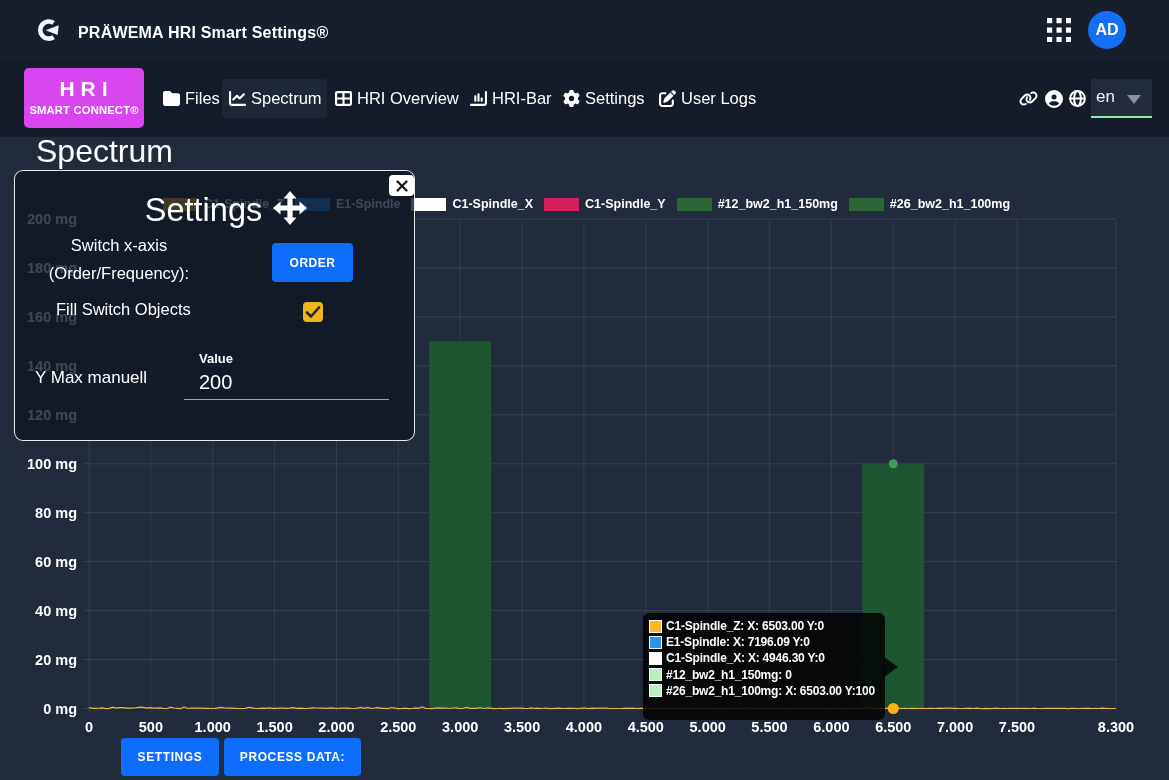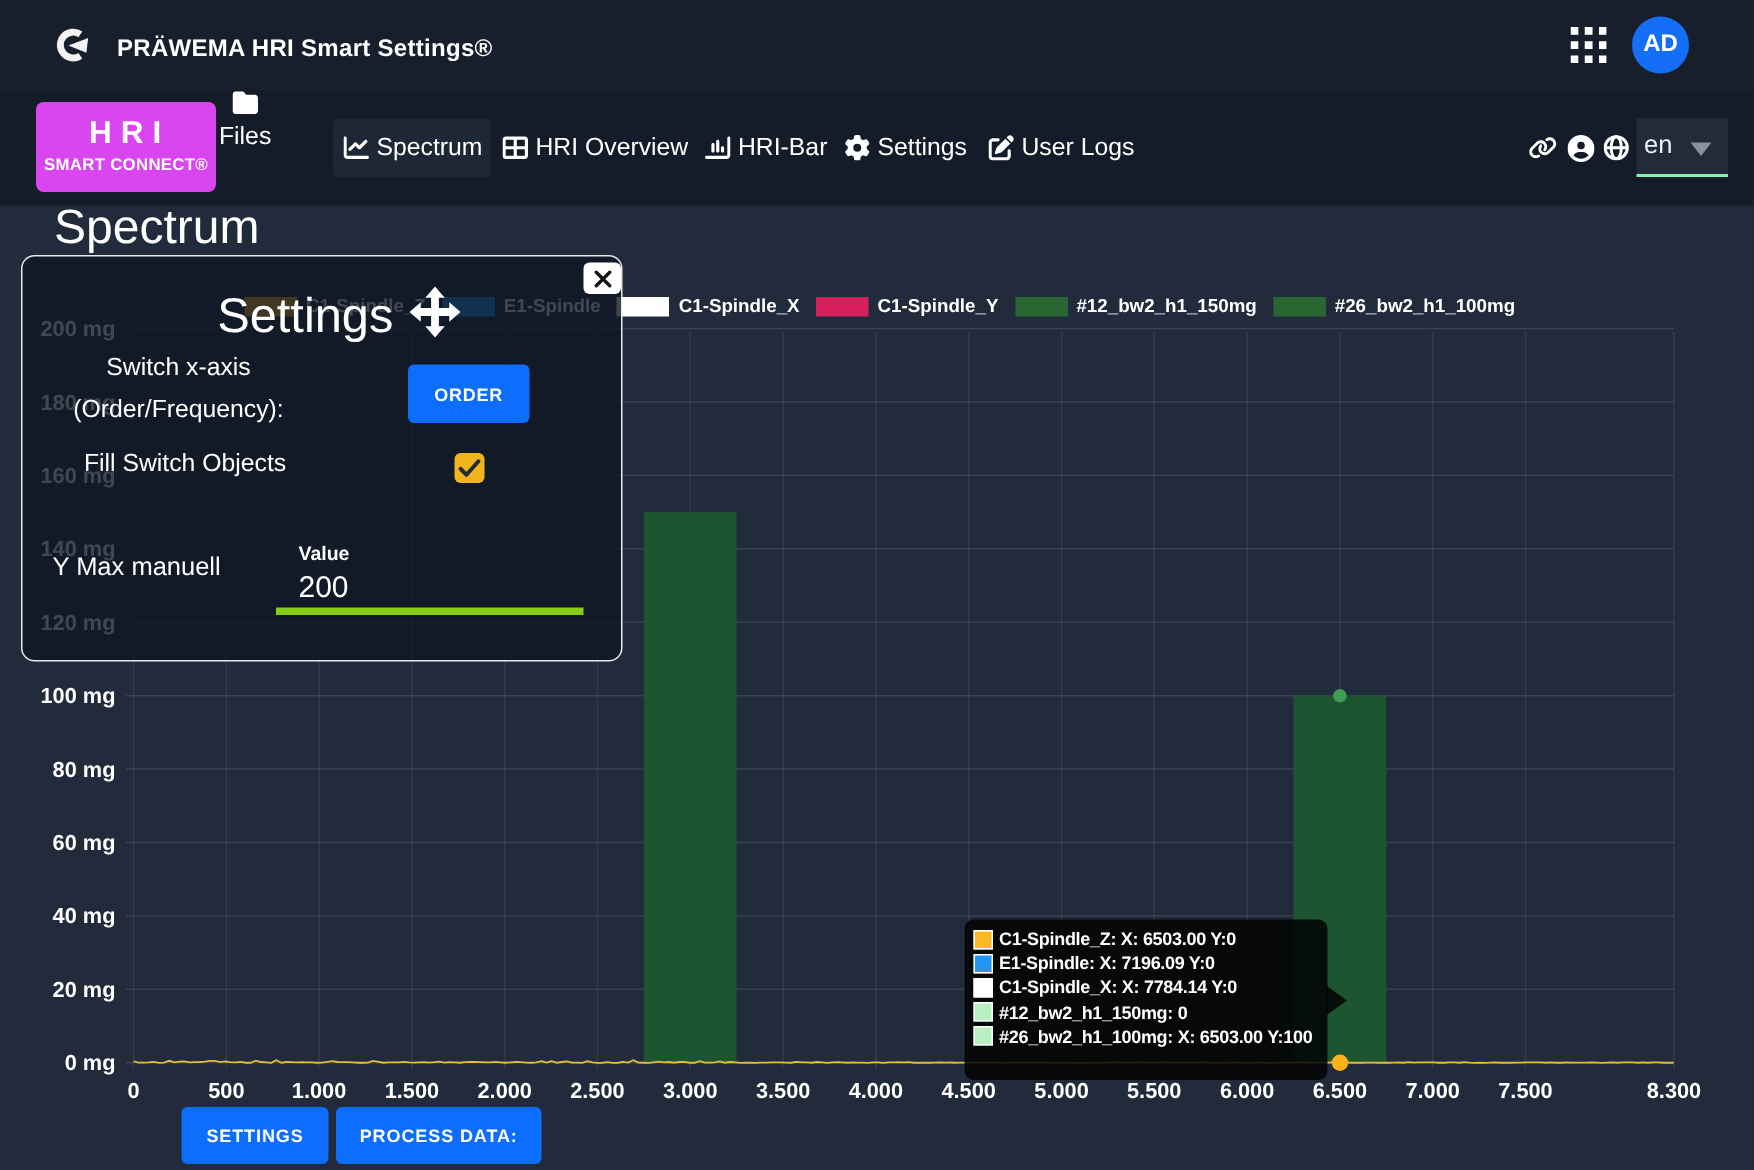--- a/index.html
+++ b/index.html
@@ -38,21 +38,21 @@
 #tooltip .tx{font-size:12px;font-weight:bold;color:#fff;white-space:nowrap;letter-spacing:-0.2px;}
 #tooltip .arrow{position:absolute;left:241px;top:44px;width:0;height:0;border-top:10px solid transparent;border-bottom:10px solid transparent;border-left:14px solid rgba(2,2,2,0.86);}
 
 #modal{position:absolute;left:14px;top:170px;width:401px;height:271px;background:rgba(14,21,35,0.79);border:1px solid rgba(255,255,255,0.9);border-radius:9px;}
 #mclose{position:absolute;left:374px;top:4px;width:25px;height:21px;background:#fff;border-radius:4px;color:#111;display:flex;align-items:center;justify-content:center;}
 #mtitle{position:absolute;left:22px;top:20px;width:379px;text-align:center;font-size:32.5px;font-weight:400;color:#fff;}
 #mtitle svg{vertical-align:-4px;margin-left:10px;}
 .mlabel{position:absolute;color:#fff;font-size:16.5px;}
 #morder{left:257px;top:72px;width:81px;height:39px;}
 #mcheck{position:absolute;left:288px;top:131px;width:20px;height:20px;background:#f0b51c;border-radius:4px;}
-#minput{position:absolute;left:169px;top:187px;width:205px;height:52px;border-bottom:5px solid #84cc16;}
+#minput{position:absolute;left:169px;top:177px;width:205px;height:52px;border-bottom:1px solid #84cc16;}
 #minput .vlab{position:absolute;left:15px;top:3px;font-size:13px;font-weight:bold;color:#fff;}
 #minput .vval{position:absolute;left:15px;top:23px;font-size:20px;color:#fff;}
 </style>
 </head>
 <body>
 
 <svg id="chart" width="1169" height="780" viewBox="0 0 1169 780" style="position:absolute;left:0;top:0;">
 <g id="grid">
       <line x1="84" y1="708.5" x2="1116" y2="708.5" stroke="rgba(255,255,255,0.11)" stroke-width="1"></line>
       <line x1="84" y1="659.5" x2="1116" y2="659.5" stroke="rgba(255,255,255,0.11)" stroke-width="1"></line>
@@ -172,21 +172,21 @@
     </svg>
 <div id="avatar">AD</div>
 </div>
 
 <div id="navbar">
 <div id="tab-active"></div>
 <div id="hribox">
       <div class="l1">HRI</div>
       <div class="l2">SMART CONNECT®</div>
     </div>
-<div class="navitem" style="left:146px;flex-direction:column;">
+<div class="navitem" style="left:163px;">
       <svg width="17" height="17" viewBox="0 0 512 512">
         <path d="M64 480H448c35.3 0 64-28.7 64-64V160c0-35.3-28.7-64-64-64H288c-10.1 0-19.6-4.7-25.6-12.8L243.2 57.6C231.1 41.5 212.1 32 192 32H64C28.7 32 0 60.7 0 96V416c0 35.3 28.7 64 64 64z" fill="#fff"></path>
       </svg>
       <span>Files</span>
     </div>
     <div class="navitem" style="left:229px;">
       <svg width="17" height="17" viewBox="0 0 512 512">
         <path d="M64 64c0-17.7-14.3-32-32-32S0 46.3 0 64V400c0 44.2 35.8 80 80 80H480c17.7 0 32-14.3 32-32s-14.3-32-32-32H80c-8.8 0-16-7.2-16-16V64zm406.6 86.6c12.5-12.5 12.5-32.8 0-45.3s-32.8-12.5-45.3 0L320 210.7l-57.4-57.4c-12.5-12.5-32.8-12.5-45.3 0l-112 112c-12.5 12.5-12.5 32.8 0 45.3s32.8 12.5 45.3 0L240 221.3l57.4 57.4c12.5 12.5 32.8 12.5 45.3 0l128-128z" fill="#fff"></path>
       </svg>
       <span>Spectrum</span>
@@ -243,21 +243,21 @@
 <div class="row">
       <span class="sw" style="background:#fbb724"></span>
       <span class="tx">C1-Spindle_Z: X: 6503.00 Y:0</span>
     </div>
 <div class="row">
       <span class="sw" style="background:#2196f3"></span>
       <span class="tx">E1-Spindle: X: 7196.09 Y:0</span>
     </div>
 <div class="row">
       <span class="sw" style="background:#ffffff"></span>
-      <span class="tx">C1-Spindle_X: X: 7784.14 Y:0</span>
+      <span class="tx">C1-Spindle_X: X: 4946.30 Y:0</span>
     </div>
 <div class="row">
       <span class="sw" style="background:#b9f0c2"></span>
       <span class="tx">#12_bw2_h1_150mg: 0</span>
     </div>
 <div class="row">
       <span class="sw" style="background:#b9f0c2"></span>
       <span class="tx">#26_bw2_h1_100mg: X: 6503.00 Y:100</span>
     </div>
 </div>

